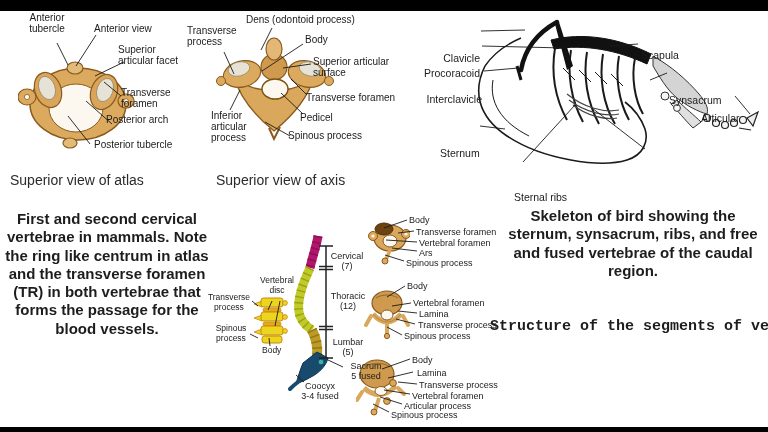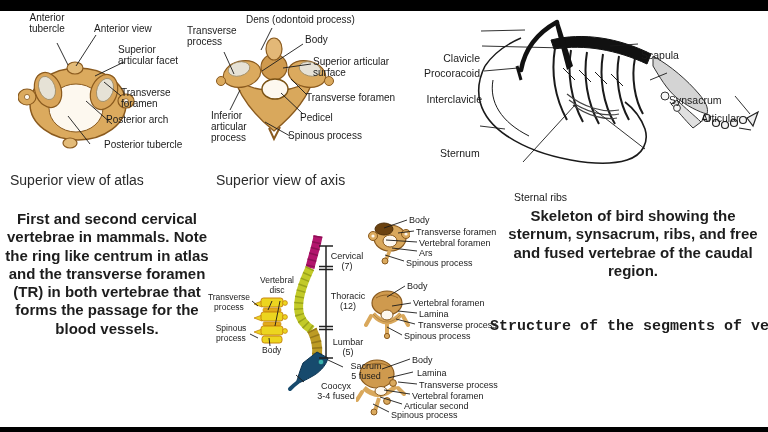--- a/index.html
+++ b/index.html
@@ -208,21 +208,21 @@
   </svg>
 
   <div class="lbl ctr" style="left:22px;top:12px;width:50px">Anterior
 tubercle</div>
   <div class="lbl" style="left:94px;top:23px">Anterior view</div>
   <div class="lbl" style="left:118px;top:44px">Superior
 articular facet</div>
   <div class="lbl" style="left:121px;top:87px">Transverse
 foramen</div>
   <div class="lbl" style="left:106px;top:114px">Posterior arch</div>
-  <div class="lbl" style="left:104px;top:139px">Posterior tubercle</div>
+  <div class="lbl" style="left:94px;top:139px">Posterior tubercle</div>
   <div class="cap" style="left:10px;top:172px">Superior view of atlas</div>
 
   <div class="lbl" style="left:187px;top:25px">Transverse
 process</div>
   <div class="lbl" style="left:246px;top:14px">Dens (odontoid process)</div>
   <div class="lbl" style="left:305px;top:34px">Body</div>
   <div class="lbl" style="left:313px;top:56px">Superior articular
 surface</div>
   <div class="lbl" style="left:306px;top:92px">Transverse foramen</div>
   <div class="lbl" style="left:300px;top:112px">Pedicel</div>
@@ -249,40 +249,40 @@
 process</div>
   <div class="lbl sm" style="left:262px;top:346px">Body</div>
   <div class="lbl md ctr" style="left:329px;top:251px;width:36px">Cervical
 (7)</div>
   <div class="lbl md ctr" style="left:329px;top:291px;width:38px">Thoracic
 (12)</div>
   <div class="lbl md ctr" style="left:330px;top:337px;width:36px">Lumbar
 (5)</div>
   <div class="lbl md ctr" style="left:344px;top:361px;width:44px">Sacrum
 5 fused</div>
-  <div class="lbl md ctr" style="left:313px;top:381px;width:46px">Coocyx
+  <div class="lbl md ctr" style="left:297px;top:381px;width:46px">Coocyx
 3-4 fused</div>
 
   <div class="lbl md" style="left:409px;top:215px">Body</div>
   <div class="lbl md" style="left:416px;top:227px">Transverse foramen</div>
   <div class="lbl md" style="left:419px;top:238px">Vertebral foramen</div>
   <div class="lbl md" style="left:419px;top:248px">Ars</div>
   <div class="lbl md" style="left:406px;top:258px">Spinous process</div>
 
   <div class="lbl md" style="left:407px;top:281px">Body</div>
   <div class="lbl md" style="left:413px;top:298px">Vertebral foramen</div>
   <div class="lbl md" style="left:419px;top:309px">Lamina</div>
   <div class="lbl md" style="left:418px;top:320px">Transverse process</div>
   <div class="lbl md" style="left:404px;top:331px">Spinous process</div>
 
   <div class="lbl md" style="left:412px;top:355px">Body</div>
   <div class="lbl md" style="left:417px;top:368px">Lamina</div>
   <div class="lbl md" style="left:419px;top:380px">Transverse process</div>
   <div class="lbl md" style="left:412px;top:391px">Vertebral foramen</div>
-  <div class="lbl md" style="left:404px;top:401px">Articular second</div>
+  <div class="lbl md" style="left:404px;top:401px">Articular process</div>
   <div class="lbl md" style="left:391px;top:410px">Spinous process</div>
 
   <div class="note" style="left:4px;top:210px;width:206px">First and second cervical
 vertebrae in mammals. Note
 the ring like centrum in atlas
 and the transverse foramen
 (TR) in both vertebrae that
 forms the passage for the
 blood vessels.</div>
   <div class="note" style="left:502px;top:207px;width:262px">Skeleton of bird showing the

